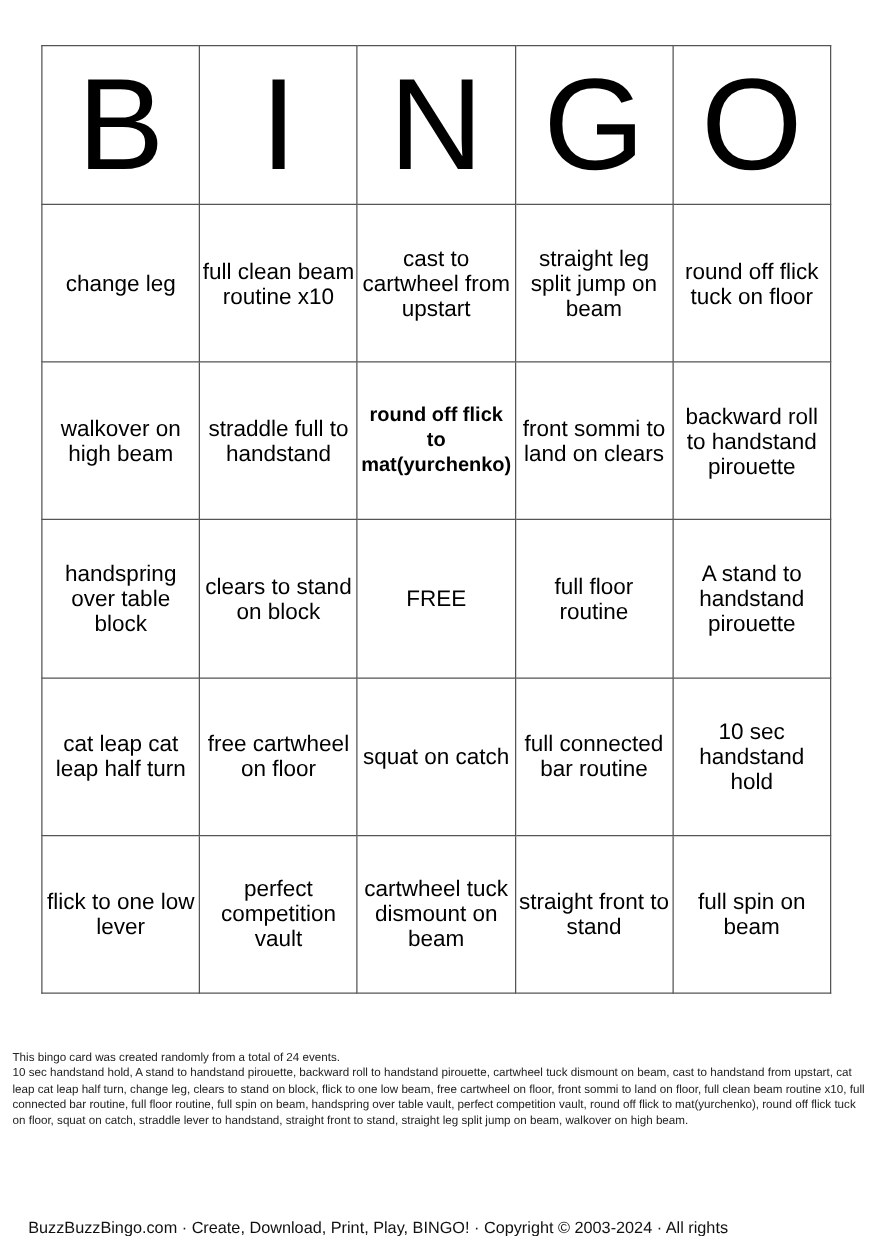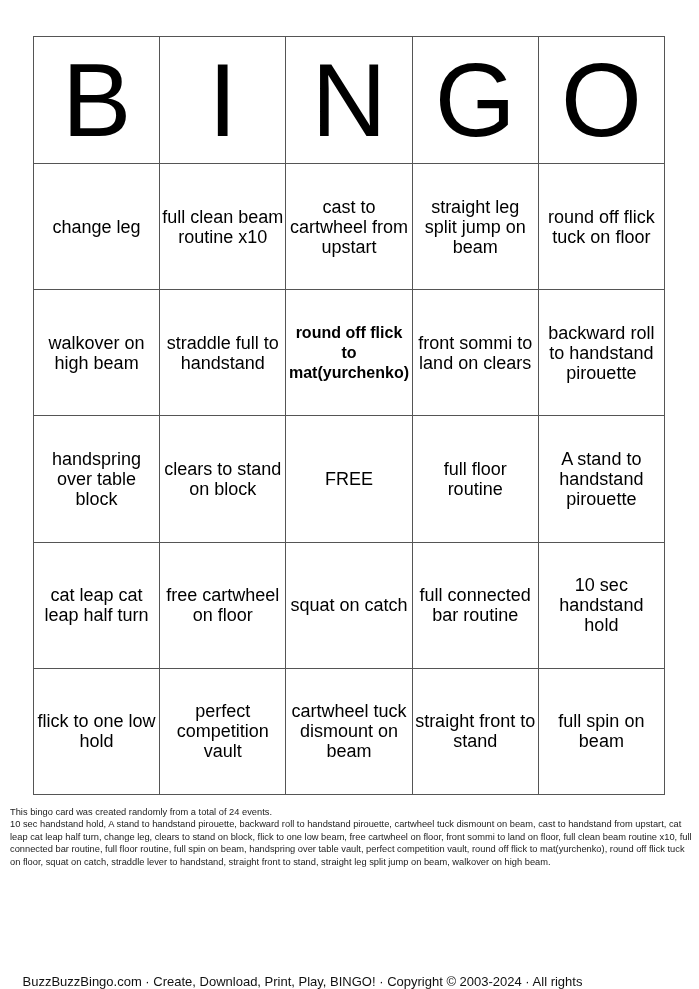--- a/index.html
+++ b/index.html
@@ -5,21 +5,21 @@
   html, body { margin:0; padding:0; background:#ffffff; }
   body { width:699px; height:989px; position:relative; overflow:hidden;
          font-family:"Liberation Sans", sans-serif; color:#000; }
   .card { position:absolute; left:33px; top:36px; width:632px; height:759px;
           border-collapse:collapse; table-layout:fixed; }
   .card td { border:1px solid #555; text-align:center; vertical-align:middle;
              padding:0 2px; overflow:hidden; }
   .hdr td { height:126px; font-size:104px; line-height:1; }
   .row td { height:125px; font-size:18px; line-height:20px; }
   .row td.small { font-size:16px; line-height:20px;font-weight:bold; }
-  .desc { position:absolute; left:10px; top:806px; width:682px; font-size:9.3px; line-height:12.4px; color:#222; }
+  .desc { position:absolute; left:10px; top:840px; width:682px; font-size:9.3px; line-height:12.4px; color:#222; }
   .desc p { margin:0; }
   .footer { position:absolute; left:0; top:962px; width:605px; text-align:center; font-size:13px; color:#111;margin-top:12px; }
 </style>
 </head>
 <body>
 
 <table class="card">
   <tbody>
       <tr class="hdr">
     <td>B</td>
@@ -50,21 +50,21 @@
     <td>A stand to handstand pirouette</td>
   </tr>
   <tr class="row">
     <td>cat leap cat leap half turn</td>
     <td>free cartwheel on floor</td>
     <td>squat on catch</td>
     <td>full connected bar routine</td>
     <td>10 sec handstand hold</td>
   </tr>
   <tr class="row">
-    <td>flick to one low hold</td>
+    <td>flick to one low lever</td>
     <td>perfect competition vault</td>
     <td>cartwheel tuck dismount on beam</td>
     <td>straight front to stand</td>
     <td>full spin on beam</td>
   </tr>
 </tbody>
   </table>
 
 <div class="desc">
   <p>This bingo card was created randomly from a total of 24 events.</p>

